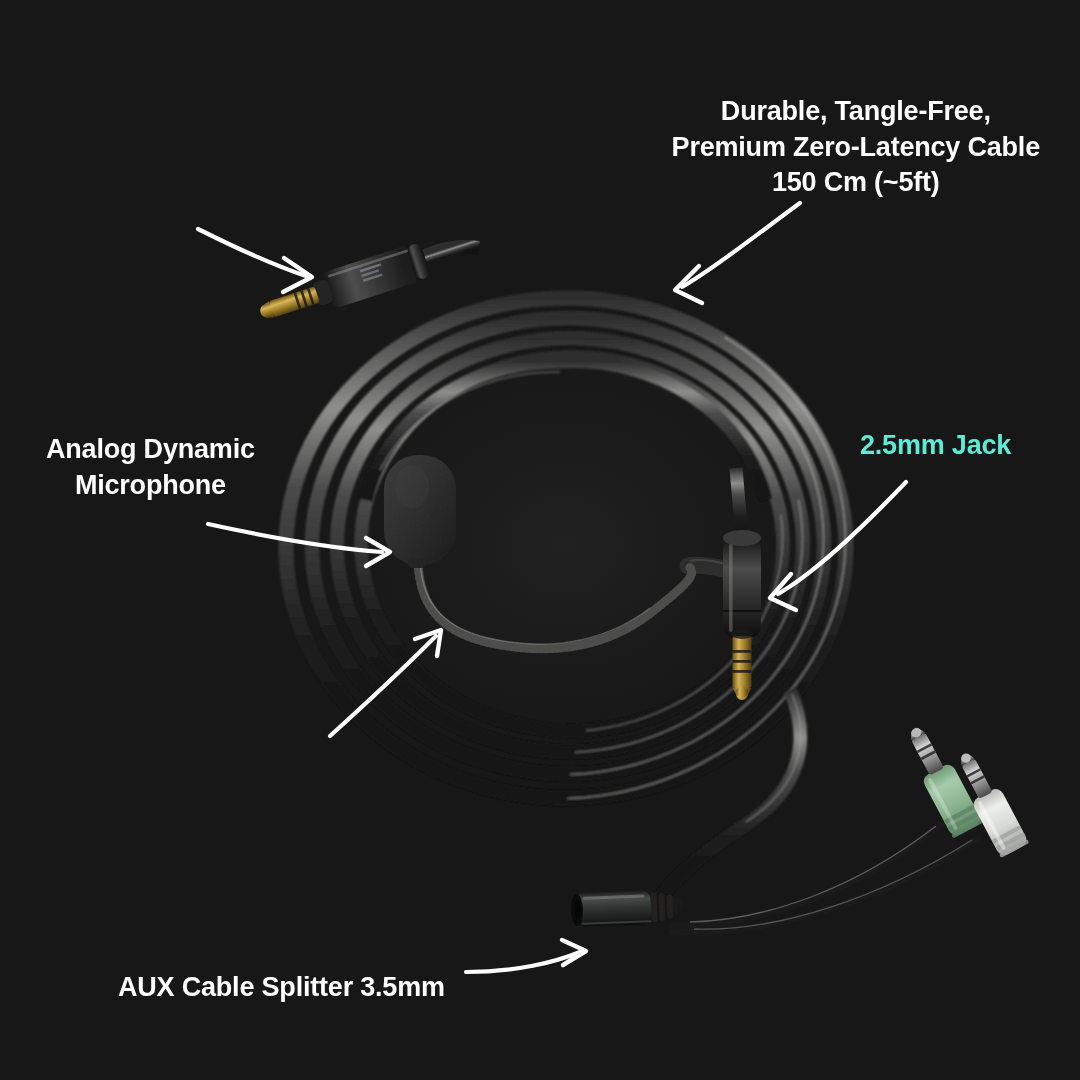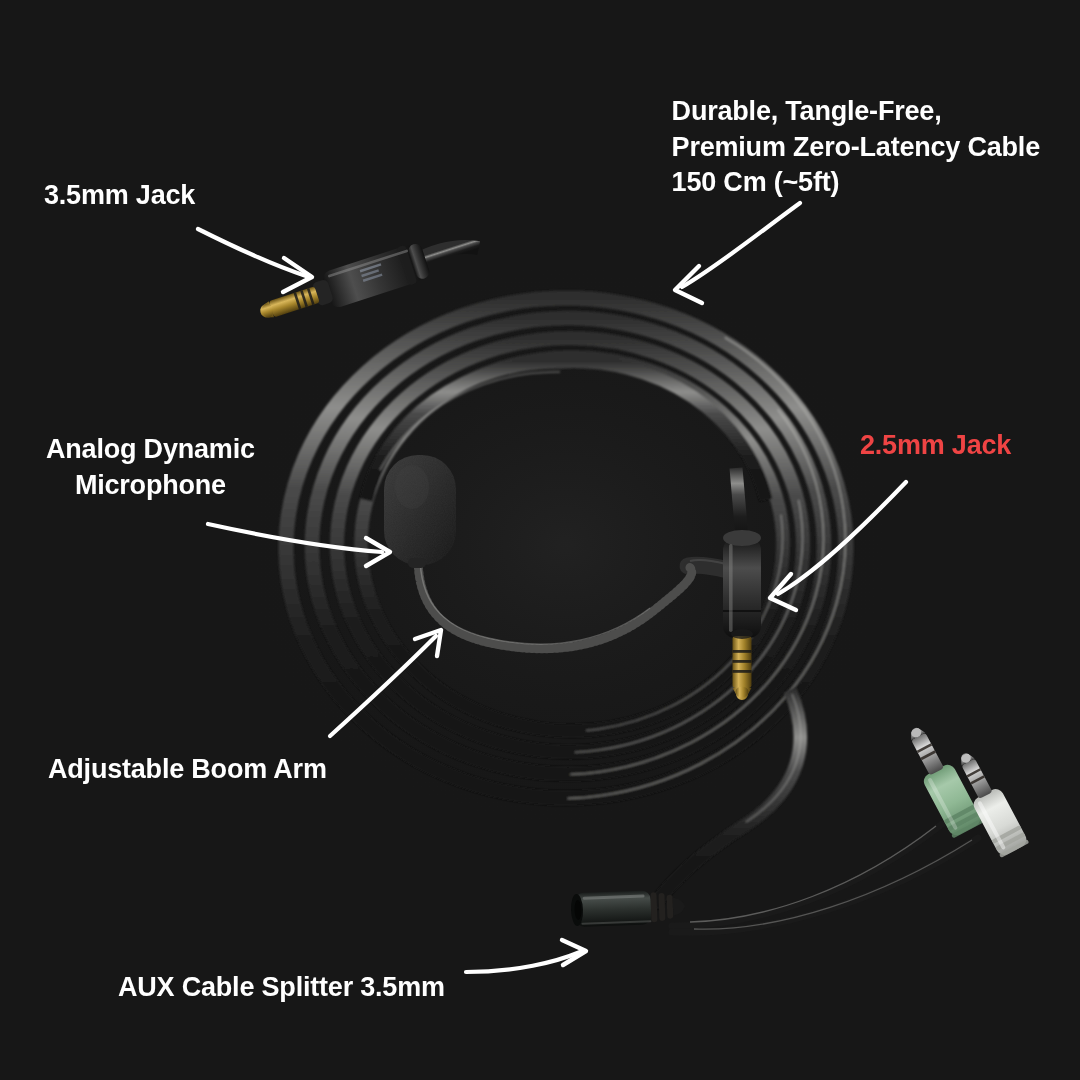--- a/index.html
+++ b/index.html
@@ -23,21 +23,21 @@
     position: absolute;
     color: #ffffff;
     font-family: "Liberation Sans", sans-serif;
     font-weight: bold;
     font-size: 27px;
     line-height: 1.32;
     letter-spacing: -0.2px;
     white-space: pre-line;
     user-select: none;
   }
-  .label.right { text-align: left; margin-left: 20px; }
+  .label.right { text-align: center; margin-left: 20px; }
   .label.left  { text-align: left; }
 
   #lbl-jack35   { left: 44px;  top: 178px; }
   #lbl-cable    { right: 40px; top: 94px;  }
   #lbl-mic      { left: 46px;  top: 432px; }
   #lbl-jack25   { left: 860px; top: 428px; }
   #lbl-boom     { left: 48px;  top: 752px; }
   #lbl-aux      { left: 118px; top: 934px; margin-top: 36px; }
 
   
@@ -327,28 +327,26 @@
       <path class="arrow-path" d="M 330 736 C 372 698 408 664 436 636" stroke="#ffffff"></path>
       <path class="arrow-head" d="M 415 639 L 441 630 L 437 656" stroke="#ffffff"></path>
     </g>
 
     <g>
       <path class="arrow-path" d="M 466 972 C 516 972 556 962 580 952" stroke="#ffffff"></path>
       <path class="arrow-head" d="M 562 940 L 586 951 L 563 965" stroke="#ffffff"></path>
     </g>
   </svg>
 
-  <div class="label left" id="lbl-jack35" style="color: rgb(255, 255, 255);">3.5mm Jack</div>
 
   <div class="label right" id="lbl-cable" style="color: rgb(255, 255, 255);">Durable, Tangle-Free,
 Premium Zero-Latency Cable
 150 Cm (~5ft)</div>
 
   <div class="label left" id="lbl-mic" style="color: rgb(255, 255, 255); text-align: center;">Analog Dynamic
 Microphone</div>
 
-  <div class="label left" id="lbl-jack25" style="color: #ef4444;">2.5mm Jack</div>
-
-  <div class="label left" id="lbl-boom" style="color: rgb(255, 255, 255);">Adjustable Boom Arm</div>
+  <div class="label left" id="lbl-jack25" style="color: #5eead4;">2.5mm Jack</div>
+
 
   <div class="label left" id="lbl-aux" style="color: rgb(255, 255, 255);">AUX Cable Splitter 3.5mm</div>
 
 </div>
 
 </body></html>

